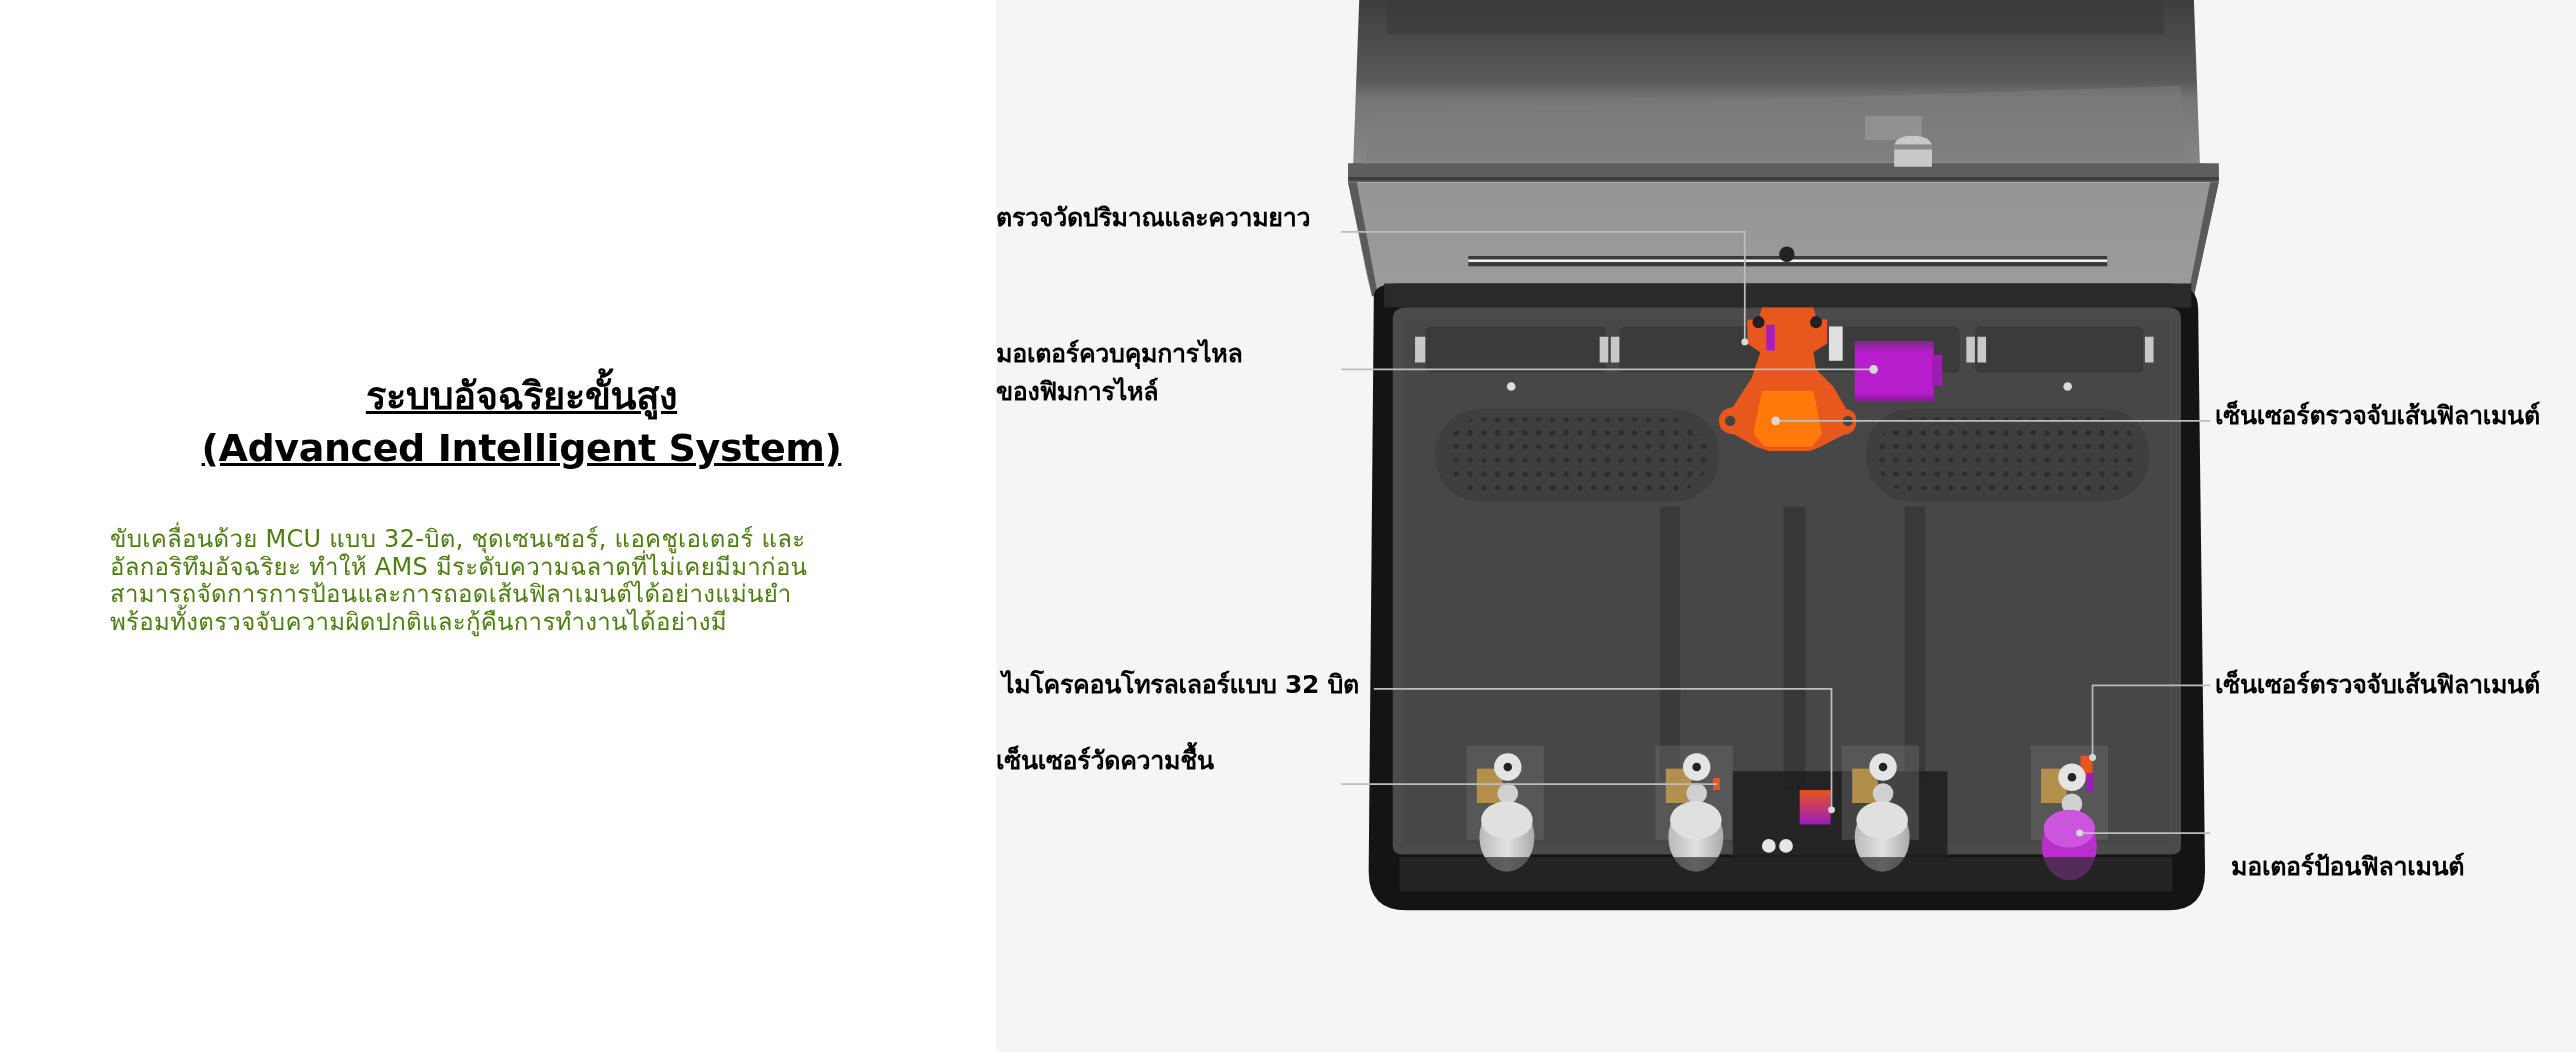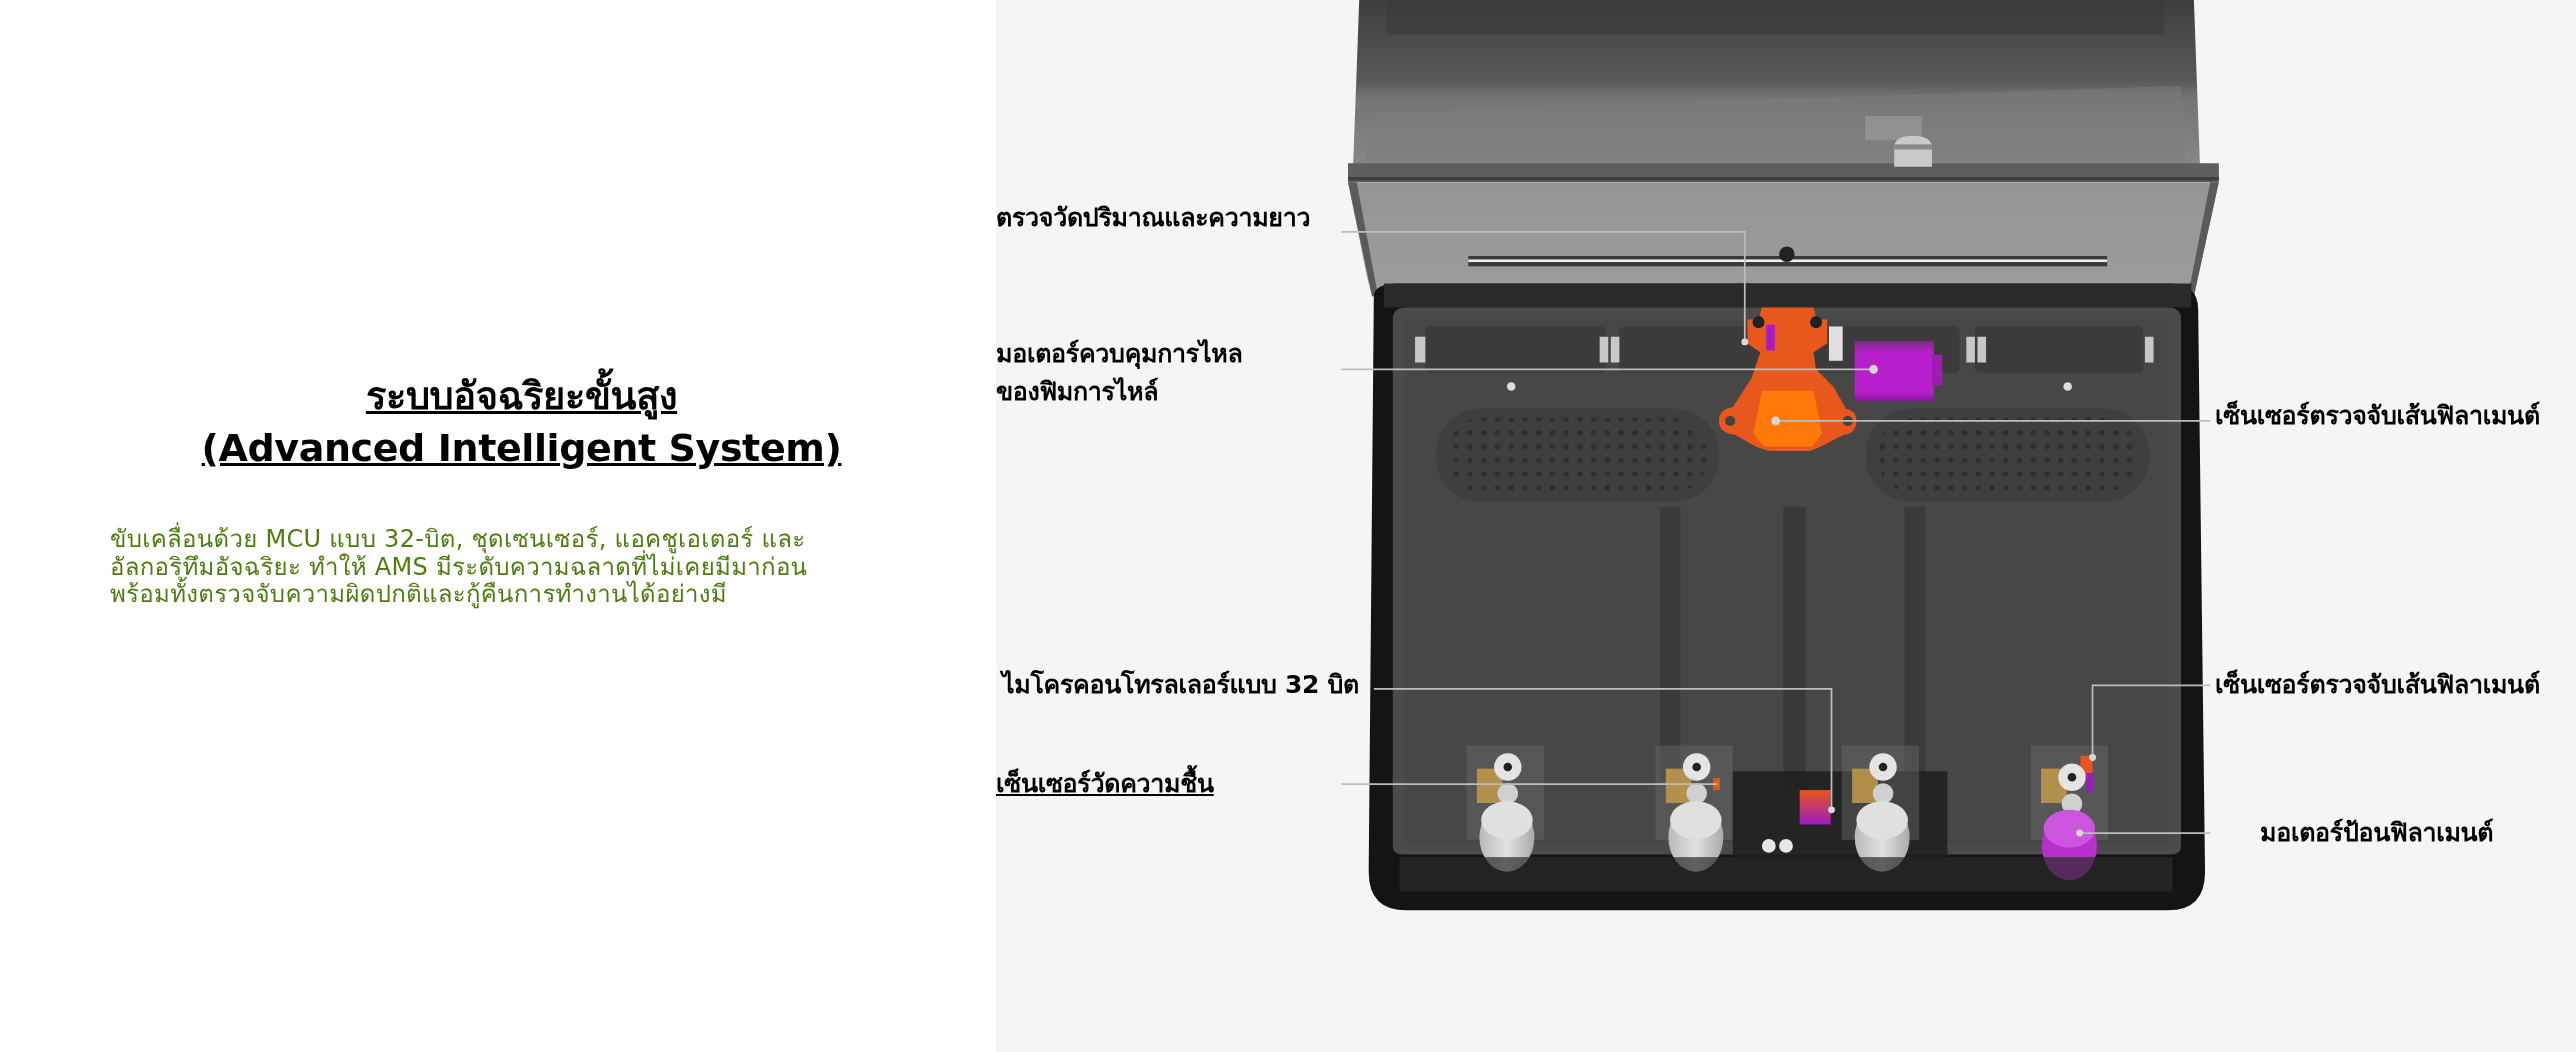--- a/index.html
+++ b/index.html
@@ -24,20 +24,21 @@
 </style>
 </head>
 <body>
 
 <div class="left-panel">
   <div class="title l1">ระบบอัจฉริยะขั้นสูง</div>
   <div class="title l2">(Advanced Intelligent System)</div>
   <div class="desc">
     <span>ขับเคลื่อนด้วย MCU แบบ 32-บิต, ชุดเซนเซอร์, แอคชูเอเตอร์ และ</span>
     <span>อัลกอริทึมอัจฉริยะ ทำให้ AMS มีระดับความฉลาดที่ไม่เคยมีมาก่อน</span>
+    <span>สามารถจัดการการป้อนและการถอดเส้นฟิลาเมนต์ได้อย่างแม่นยำ</span>
     <span>พร้อมทั้งตรวจจับความผิดปกติและกู้คืนการทำงานได้อย่างมี</span>
   </div>
 </div>
 
 <div class="right-panel">
 
   <svg class="dev" viewBox="0 0 1840 1226" width="1580" height="1053" xmlns="http://www.w3.org/2000/svg">
     <defs>
       <linearGradient id="lidGrad" x1="0" y1="0" x2="0" y2="1">
         <stop offset="0" stop-color="#3e3e3e"></stop>
@@ -201,17 +202,17 @@
 
   <div class="label center" style="left: 0px; top: 199px; width: 343px;">
     <div>ตรวจวัดปริมาณและความยาว</div>
   </div>
   <div class="label center" style="left: 0px; top: 335px; width: 339px;">
     <div>มอเตอร์ควบคุมการไหล</div>
     <div>ของฟิมการไหล์</div>
   </div>
   <div class="label" style="left: 1219px; top: 397px;">เซ็นเซอร์ตรวจจับเส้นฟิลาเมนต์</div>
   <div class="label right-align" style="left: 0px; top: 666px; width: 369px;">ไมโครคอนโทรลเลอร์แบบ 32 บิต</div>
-  <div class="label center" style="left: 0px; top: 765px; width: 361px; text-decoration: underline;">เซ็นเซอร์วัดความชื้น</div>
+  <div class="label center" style="left: 0px; top: 742px; width: 361px;">เซ็นเซอร์วัดความชื้น</div>
   <div class="label" style="left: 1219px; top: 666px;">เซ็นเซอร์ตรวจจับเส้นฟิลาเมนต์</div>
-  <div class="label" style="left: 1235px; top: 814px; margin-left: 29px;">มอเตอร์ป้อนฟิลาเมนต์</div>
+  <div class="label" style="left: 1235px; top: 848px;">มอเตอร์ป้อนฟิลาเมนต์</div>
 </div>
 
 
 </body></html>

